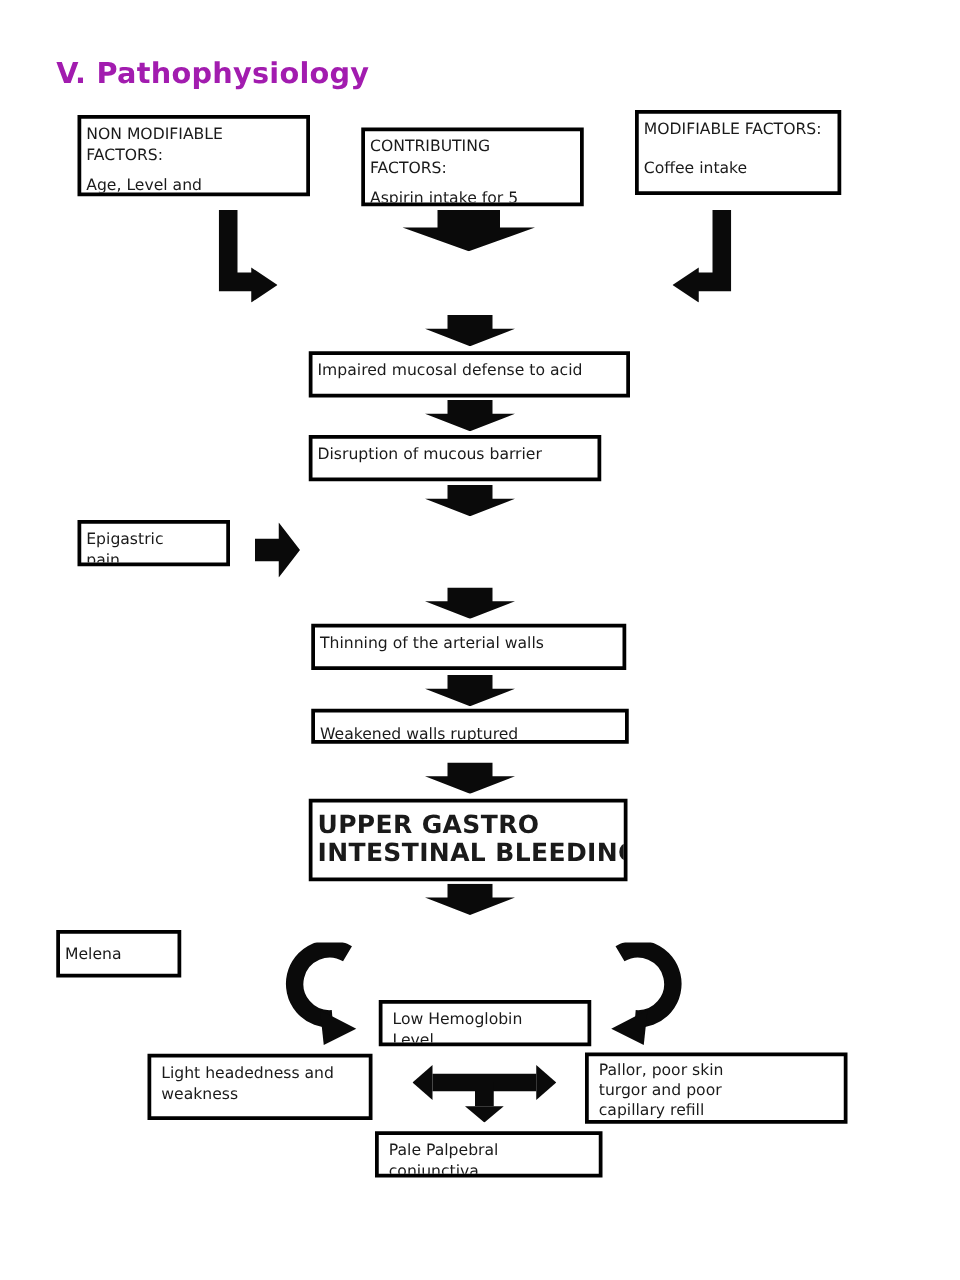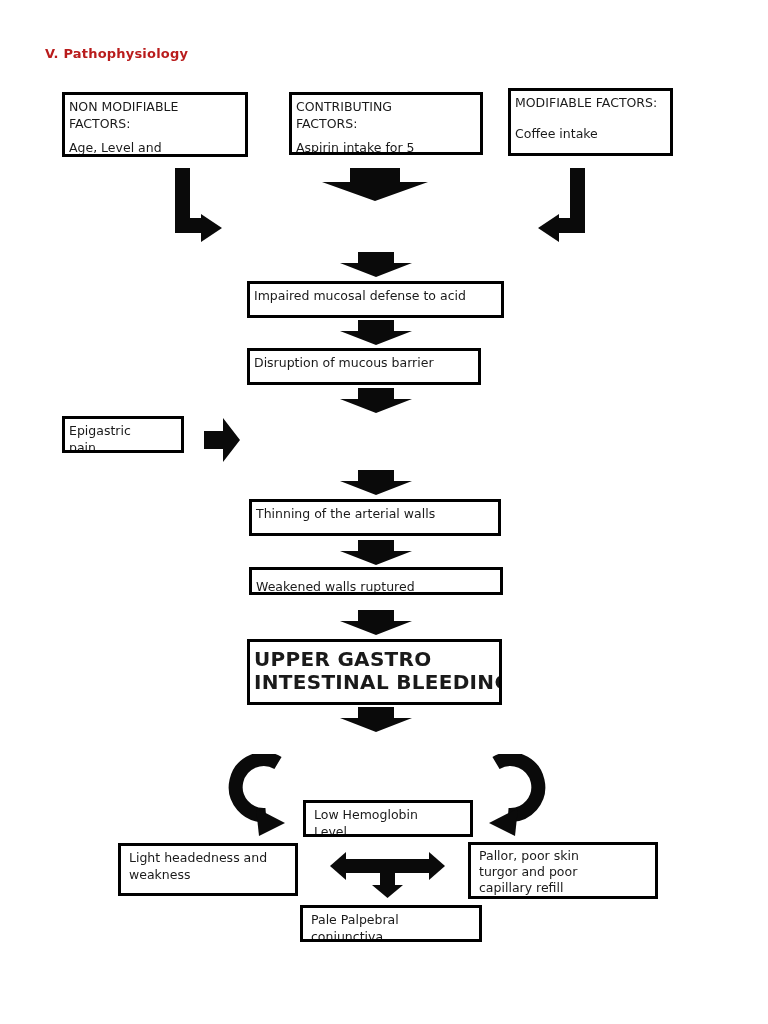--- a/index.html
+++ b/index.html
@@ -2,22 +2,22 @@
 <html><head>
 <meta charset="utf-8">
 <style>
   html,body{margin:0;padding:0;background:#ffffff;}
   .page{
     position:relative;width:768px;height:1024px;background:#ffffff;
     font-family:"DejaVu Sans","Liberation Sans",sans-serif;color:#1a1a1a;
     overflow:hidden;
   }
   .page-title{
-    position:absolute;left:45px;top:46px;font-size:13px;font-weight:700;
-    letter-spacing:0.2px;color:#b91c1c;white-space:pre;
+    position:absolute;left:45px;top:46px;font-size:23px;font-weight:700;
+    letter-spacing:0.2px;color:#a21caf;white-space:pre;
   }
   .fbox{
     position:absolute;box-sizing:border-box;border:3px solid #000;background:#fff;
     overflow:hidden;padding:3px 4px;font-size:12.5px;line-height:17px;
   }
   .fbox > div{white-space:pre;}
   .tc{text-align:left;}
   .dt{margin-top:7px;}
   .dt-low{margin-top:14px;}
   .ugib{font-weight:700;font-size:20px;line-height:23px;letter-spacing:0.3px;padding-top:6px;}
@@ -32,21 +32,21 @@
 <div class="page">
 
   <div class="page-title">V. Pathophysiology</div>
 
   <div class="fbox tc" style="left:62px;top:92px;width:186px;height:65px">
     <div class="hd">NON MODIFIABLE
 FACTORS:</div>
     <div class="dt">Age, Level and</div>
   </div>
 
-  <div class="fbox tc" style="left:289px;top:92px;width:194px;height:63px">
+  <div class="fbox tc" style="left:289px;top:102px;width:178px;height:63px">
     <div class="hd">CONTRIBUTING
 FACTORS:</div>
     <div class="dt">Aspirin intake for 5</div>
   </div>
 
   <div class="fbox tc" style="left:508px;top:88px;width:165px;height:68px">
     <div class="hd">MODIFIABLE FACTORS:</div>
     <div class="dt dt-low">Coffee intake</div>
   </div>
 
@@ -115,20 +115,23 @@
 
   <div class="fbox tc ugib" style="left:247px;top:639px;width:255px;height:66px">
     <div>UPPER GASTRO
 INTESTINAL BLEEDING</div>
   </div>
 
   <svg class="arr" style="left:340px;top:707px" width="72" height="25" viewBox="0 0 72 25">
     <polygon points="18,0 54,0 54,11 72,11 36,25 0,11 18,11"></polygon>
   </svg>
 
+  <div class="fbox tc" style="left:45px;top:744px;width:100px;height:38px;padding-top:7px">
+    <div>Melena</div>
+  </div>
 
   <svg class="arr" style="left:228px;top:754px" width="62" height="82" viewBox="0 0 62 82">
     <path class="curve" d="M 50 9 A 28 28 0 1 0 38 61"></path>
     <polygon points="28,54 57,69 31,82"></polygon>
   </svg>
 
   <svg class="arr" style="left:484px;top:754px" width="62" height="82" viewBox="0 0 62 82">
     <path class="curve" d="M 12 9 A 28 28 0 1 1 24 61"></path>
     <polygon points="34,54 5,69 31,82"></polygon>
   </svg>
@@ -144,21 +147,21 @@
   </div>
 
   <svg class="arr" style="left:330px;top:852px" width="115" height="46" viewBox="0 0 115 46">
     <rect x="16" y="7" width="83" height="14"></rect>
     <polygon points="16,0 0,14 16,28"></polygon>
     <polygon points="99,0 115,14 99,28"></polygon>
     <rect x="50" y="14" width="15" height="19"></rect>
     <polygon points="42,33 57.5,46 73,33"></polygon>
   </svg>
 
-  <div class="fbox lh15" style="left:468px;top:842px;width:190px;height:57px;padding-left:8px">
+  <div class="fbox lh15" style="left:468px;top:842px;width:210px;height:57px;padding-left:8px">
     <div>Pallor, poor skin
 turgor and poor
 capillary refill</div>
   </div>
 
   <div class="fbox" style="left:300px;top:905px;width:182px;height:37px;padding-left:8px">
     <div>Pale Palpebral
 conjunctiva</div>
   </div>
 

